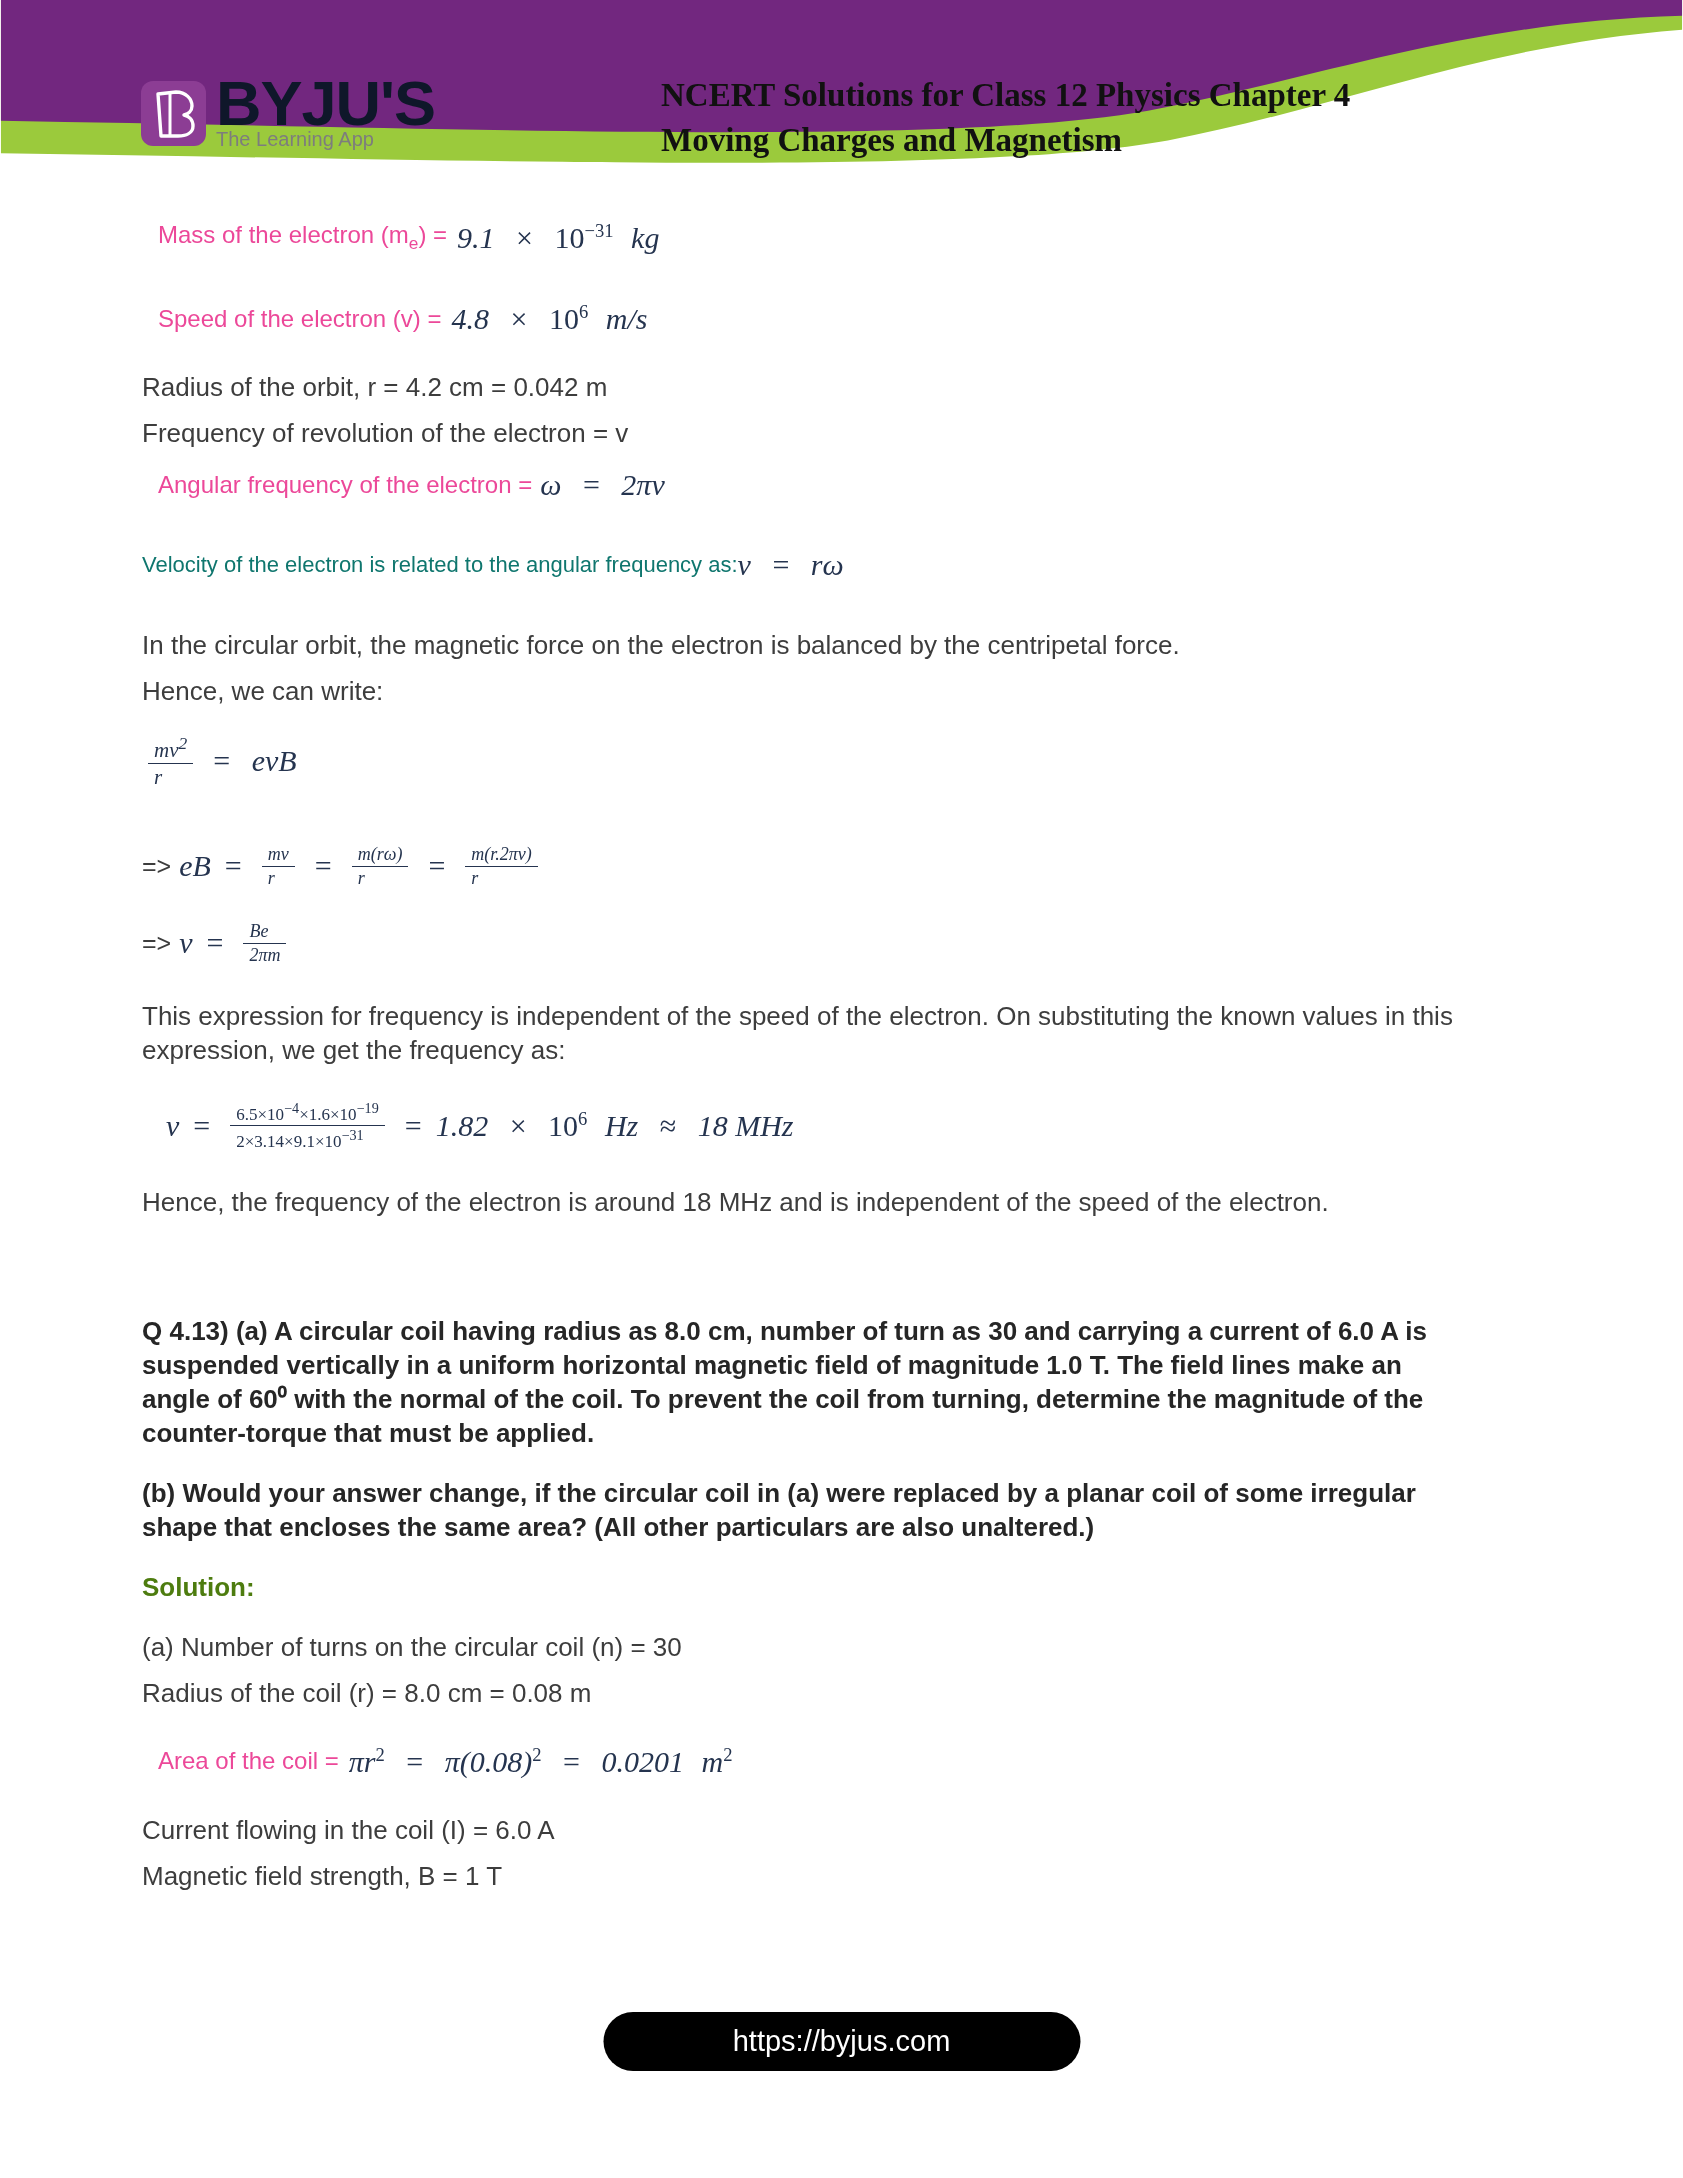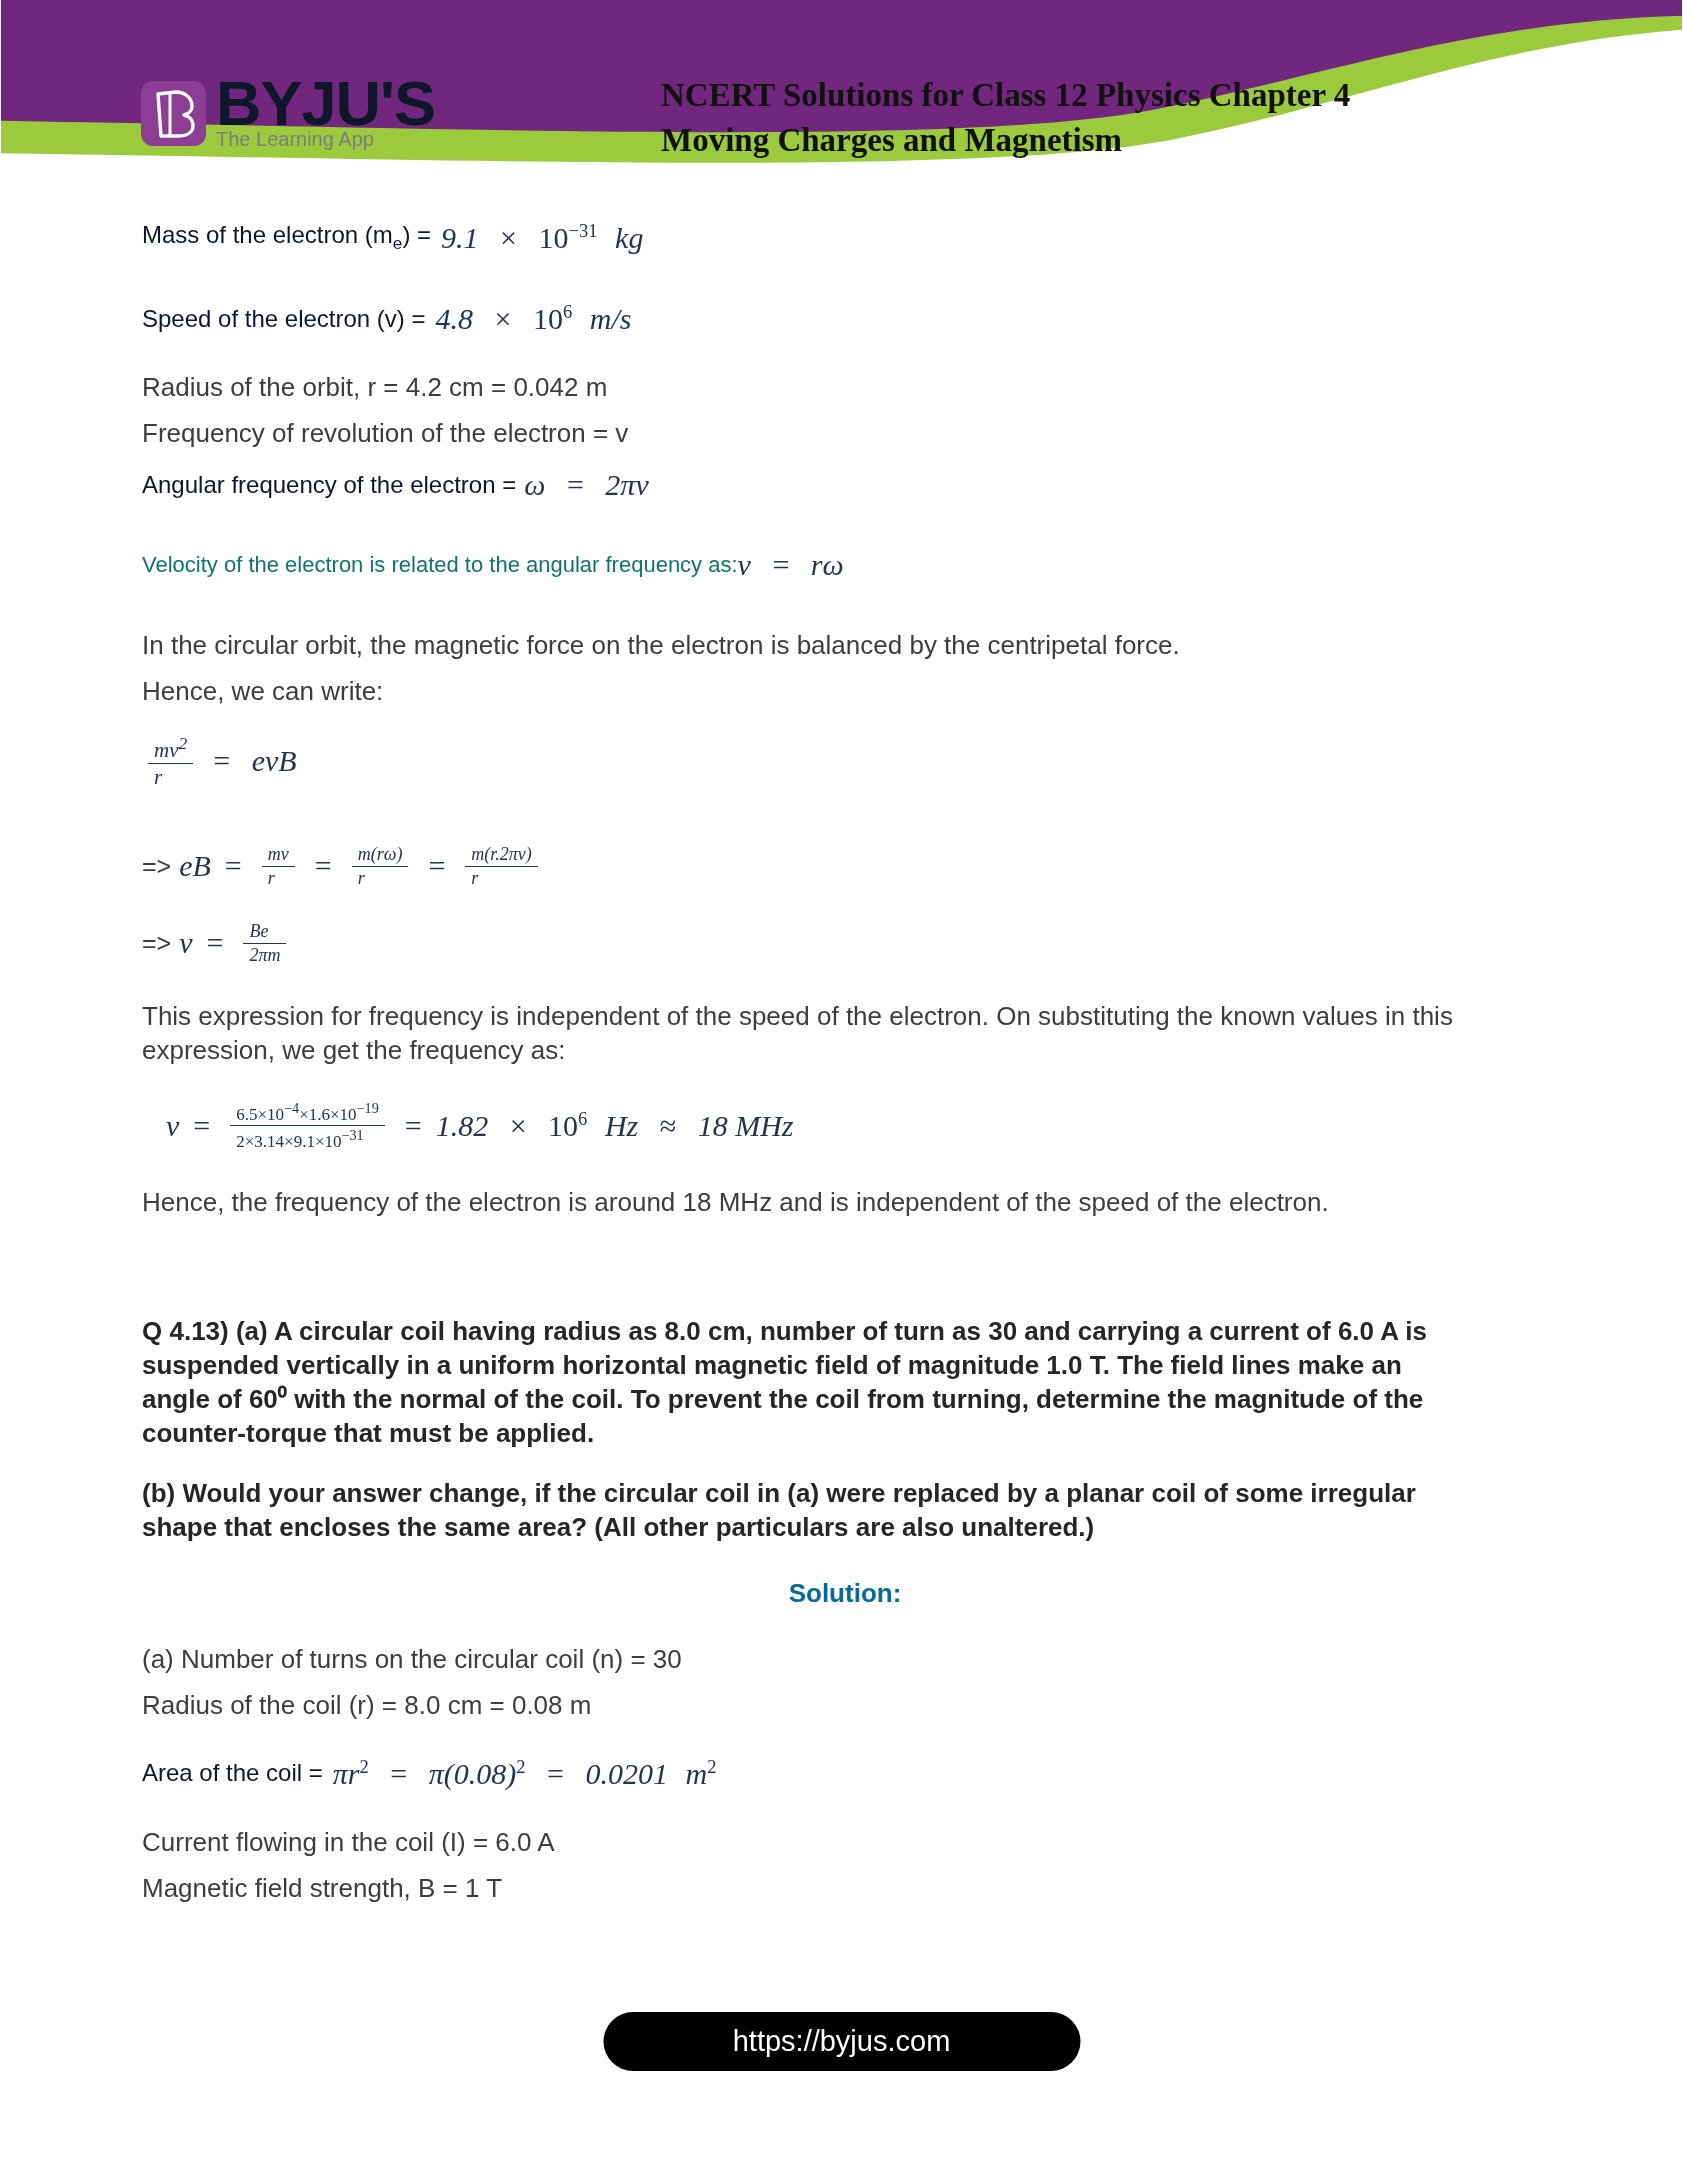--- a/index.html
+++ b/index.html
@@ -157,23 +157,24 @@
     padding: 2px 6px 0 6px;
     line-height: 1.05;
   }
   .frac.sm { font-size: 21px; }
   .frac.xs { font-size: 18px; }
   .frac.tiny { font-size: 17px; }
 
   .inlabel {
     font-family: "Liberation Sans", sans-serif;
     font-size: 24px;
-    color: #0f172a;
+    color: #ec4899;
     font-style: normal;
     white-space: nowrap;
+    margin-left: 16px;
   }
   .inlabel-sm {
     font-family: "Liberation Sans", sans-serif;
     font-size: 22px;
     color: #0f766e;
     font-style: normal;
     white-space: nowrap;
   }
 
   .q-block {
@@ -182,23 +183,22 @@
     font-size: 26px;
     line-height: 34px;
     color: #262626;
     margin: 0;
   }
   .b-head {
     font-family: "Liberation Sans", sans-serif;
     font-weight: bold;
     font-size: 26px;
     line-height: 34px;
-    color: #0369a1;
-    margin: 6px;
-    text-align: center;
+    color: #4d7c0f;
+    margin: 0;
   }
 
   
   .footer-btn {
     position: absolute;
     left: 50%;
     transform: translateX(-50%);
     top: 2012px;
     background: #000000;
     color: #ffffff;

